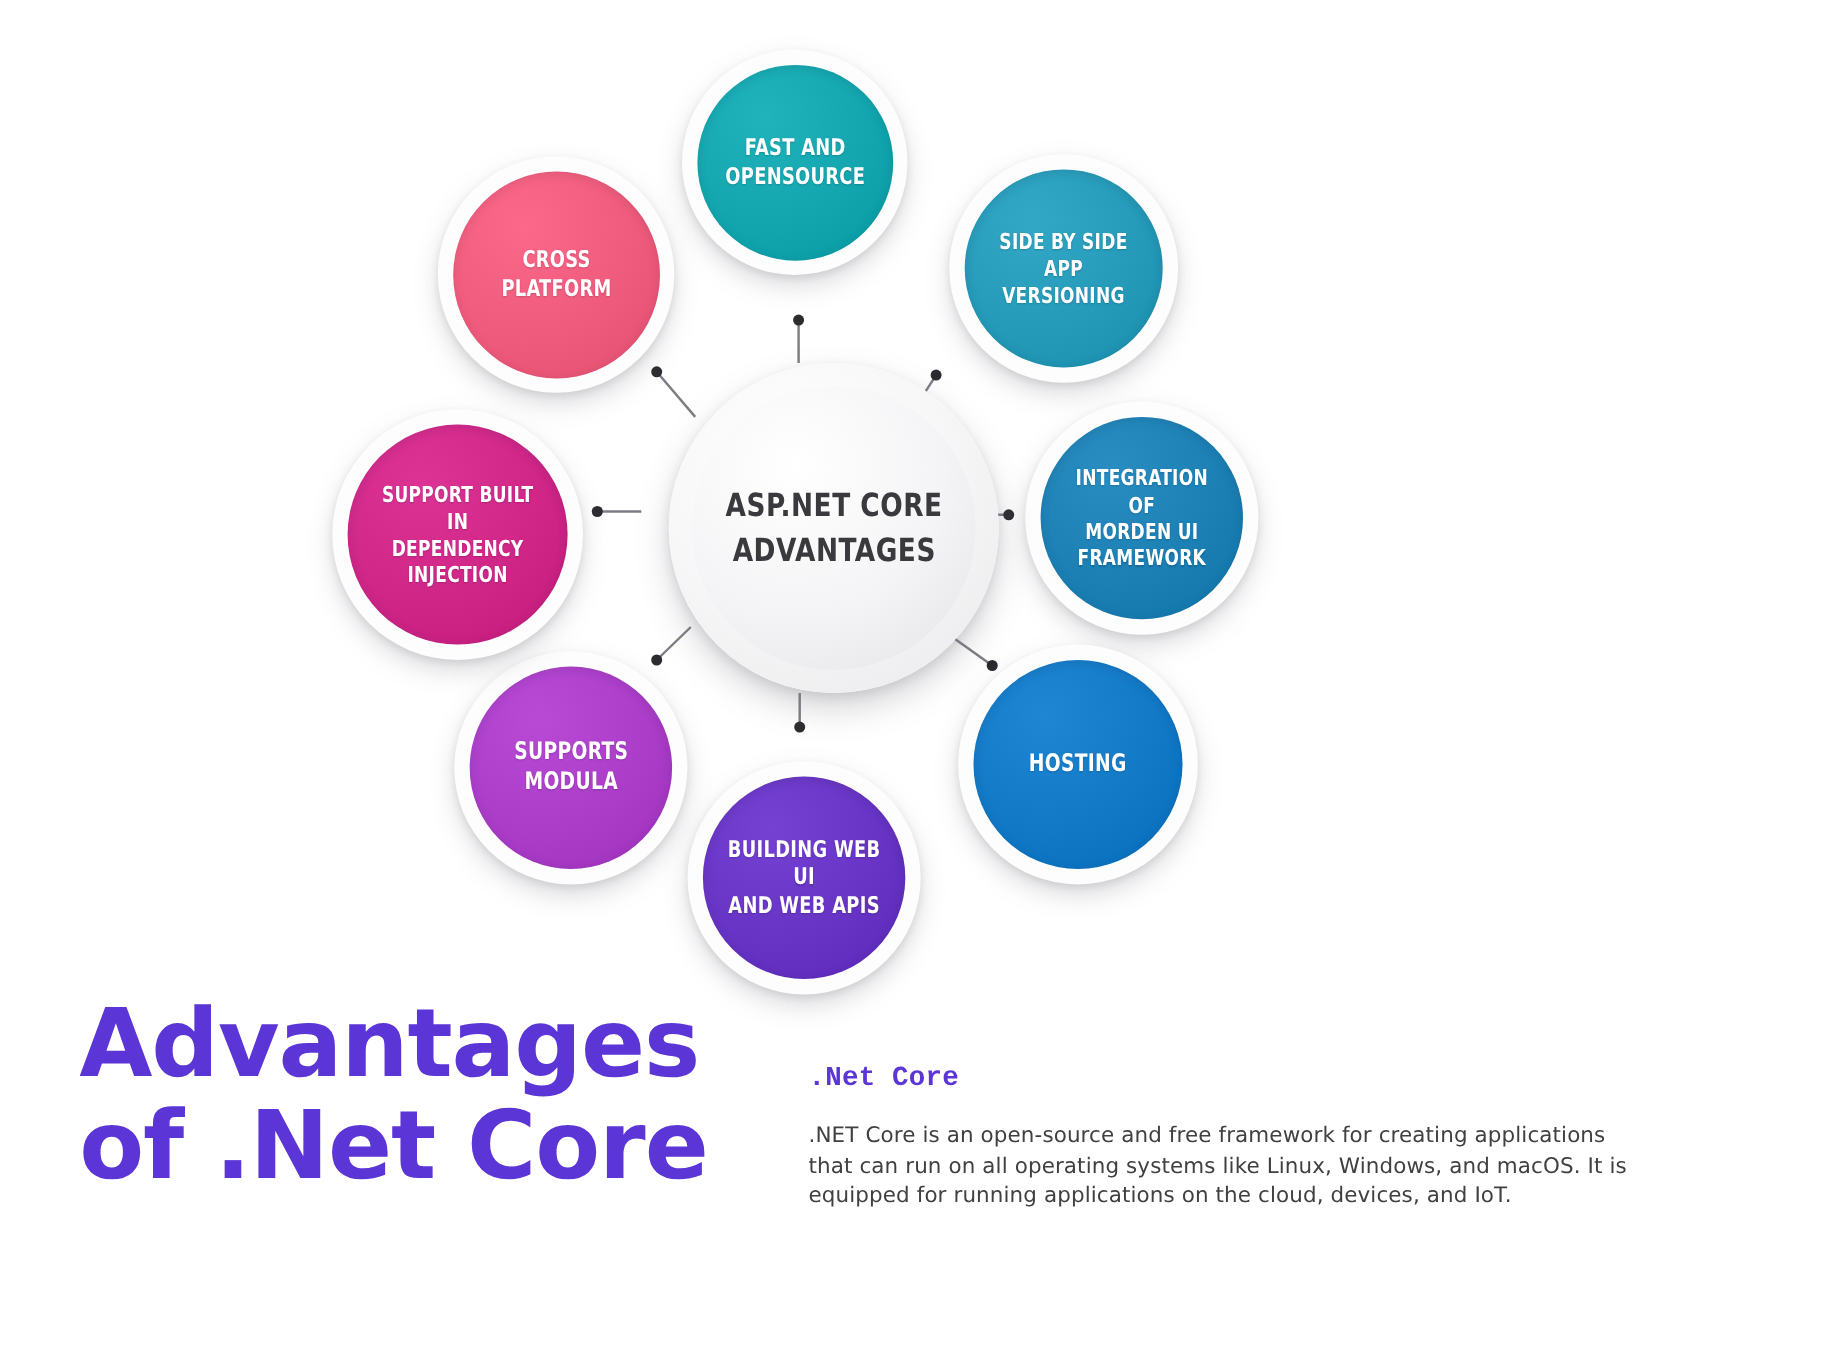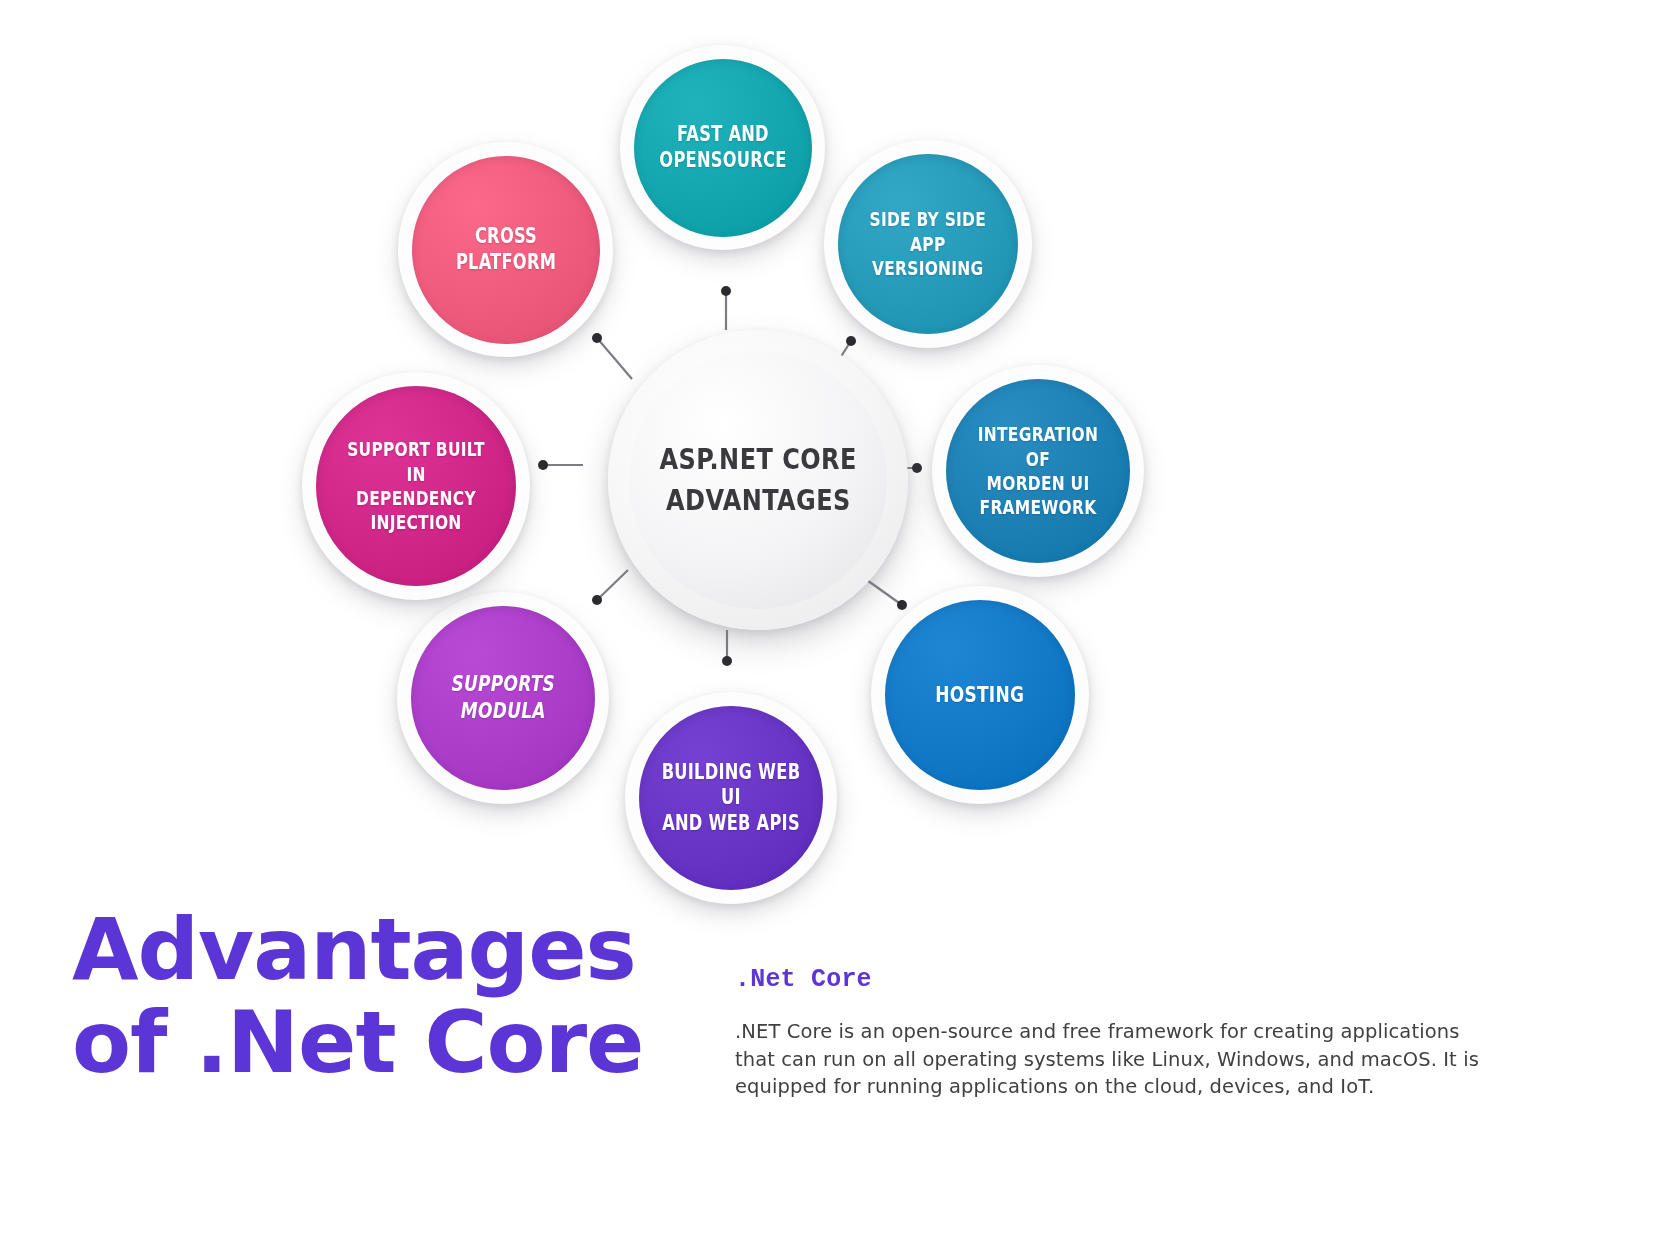--- a/index.html
+++ b/index.html
@@ -173,21 +173,21 @@
             </div>
           </div>
         </div>
         <div class="node" style="left: 398px; top: 142px; width: 215px; height: 215px;">
           <div class="disc" style="width: 188px; height: 188px; background: radial-gradient(circle at 34% 26%, rgb(252, 104, 138) 0%, rgb(238, 90, 124) 58%, rgb(226, 78, 112) 100%);">
             <div class="label" style="font-size: 21px;">
               <div>CROSS PLATFORM</div>
             </div>
           </div>
         </div>
-        <div class="node" style="left: 824px; top: 140px; width: 208px; height: 208px;">
+        <div class="node" style="left: 863px; top: 140px; width: 208px; height: 208px;">
           <div class="disc" style="width: 180px; height: 180px; background: radial-gradient(circle at 34% 26%, rgb(50, 167, 198) 0%, rgb(36, 153, 184) 58%, rgb(24, 141, 172) 100%);">
             <div class="label" style="font-size: 20px;">
               <div>SIDE BY SIDE</div>
               <div>APP</div>
               <div>VERSIONING</div>
             </div>
           </div>
         </div>
         <div class="node" style="left: 932px; top: 365px; width: 212px; height: 212px;">
           <div class="disc" style="width: 184px; height: 184px; background: radial-gradient(circle at 34% 26%, rgb(41, 141, 194) 0%, rgb(27, 127, 180) 58%, rgb(15, 115, 168) 100%);">
@@ -206,21 +206,21 @@
           </div>
         </div>
         <div class="node" style="left: 625px; top: 692px; width: 212px; height: 212px;">
           <div class="disc" style="width: 184px; height: 184px; background: radial-gradient(circle at 34% 26%, rgb(116, 65, 210) 0%, rgb(102, 51, 196) 58%, rgb(90, 39, 184) 100%);">
             <div class="label" style="font-size: 21px;">
               <div>BUILDING WEB UI</div>
               <div>AND WEB APIS</div>
             </div>
           </div>
         </div>
-        <div class="node" style="left: 397px; top: 592px; width: 212px; height: 212px; font-style: italic;">
+        <div class="node" style="left: 413px; top: 592px; width: 212px; height: 212px;">
           <div class="disc" style="width: 184px; height: 184px; background: radial-gradient(circle at 34% 26%, rgb(184, 74, 214) 0%, rgb(170, 60, 200) 58%, rgb(158, 48, 188) 100%);">
             <div class="label" style="font-size: 22px;">
               <div>SUPPORTS</div>
               <div>MODULA</div>
             </div>
           </div>
         </div>
         <div class="node" style="left: 302px; top: 372px; width: 228px; height: 228px;">
           <div class="disc" style="width: 200px; height: 200px; background: radial-gradient(circle at 34% 26%, rgb(220, 51, 149) 0%, rgb(206, 37, 135) 58%, rgb(194, 25, 123) 100%);">
             <div class="label" style="font-size: 20px;">

